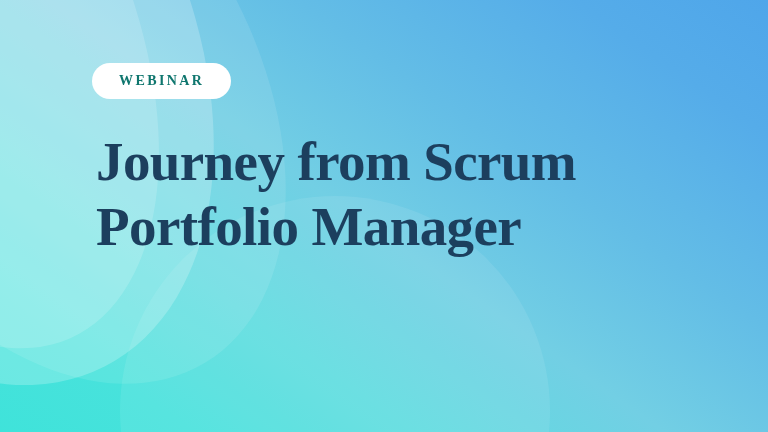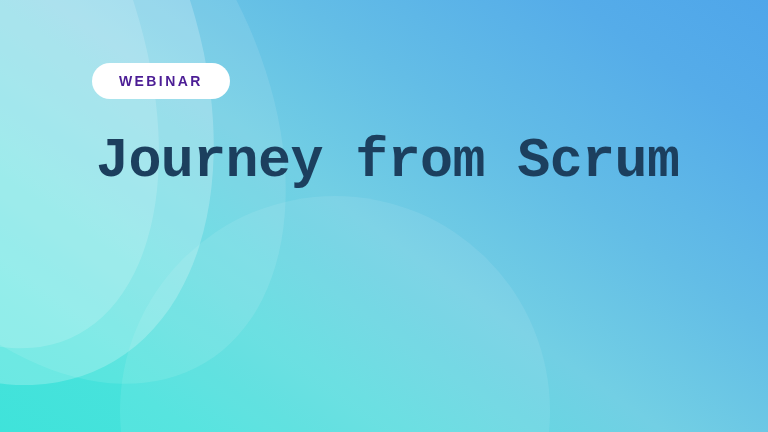--- a/index.html
+++ b/index.html
@@ -100,37 +100,37 @@
     align-items: center;
     justify-content: center;
     height: 36px;
     padding: 0 27px;
     border-radius: 999px;
     background: #ffffff;
     box-sizing: border-box;
   }
 
   .badge-label {
-    color: #4c1d95;
-    font-family: Liberation Sans, sans-serif;
+    color: #0f766e;
+    font-family: Liberation Serif, serif;
     font-size: 14px;
     font-weight: bold;
     letter-spacing: 2.4px;
     line-height: 1;
     white-space: nowrap;
   }
 
   
   .headline {
     margin: 9px;
     padding: 0;
     margin-top: 30px;
     margin-left: 4px;
     color: #1C3F5E;
-    font-family: Liberation Mono, monospace;
+    font-family: Liberation Serif, serif;
     font-size: 55px;
     font-weight: bold;
     line-height: 65px;
     letter-spacing: -0.6px;
   }
 
   .headline-line {
     display: block;
     white-space: nowrap;
   }
@@ -148,16 +148,17 @@
   </div>
 
   <div class="content">
 
     <div class="badge">
       <span class="badge-label">WEBINAR</span>
     </div>
 
     <h1 class="headline">
       <span class="headline-line">Journey from Scrum</span>
+      <span class="headline-line">Portfolio Manager</span>
     </h1>
 
   </div>
 </div>
 
 </body></html>

